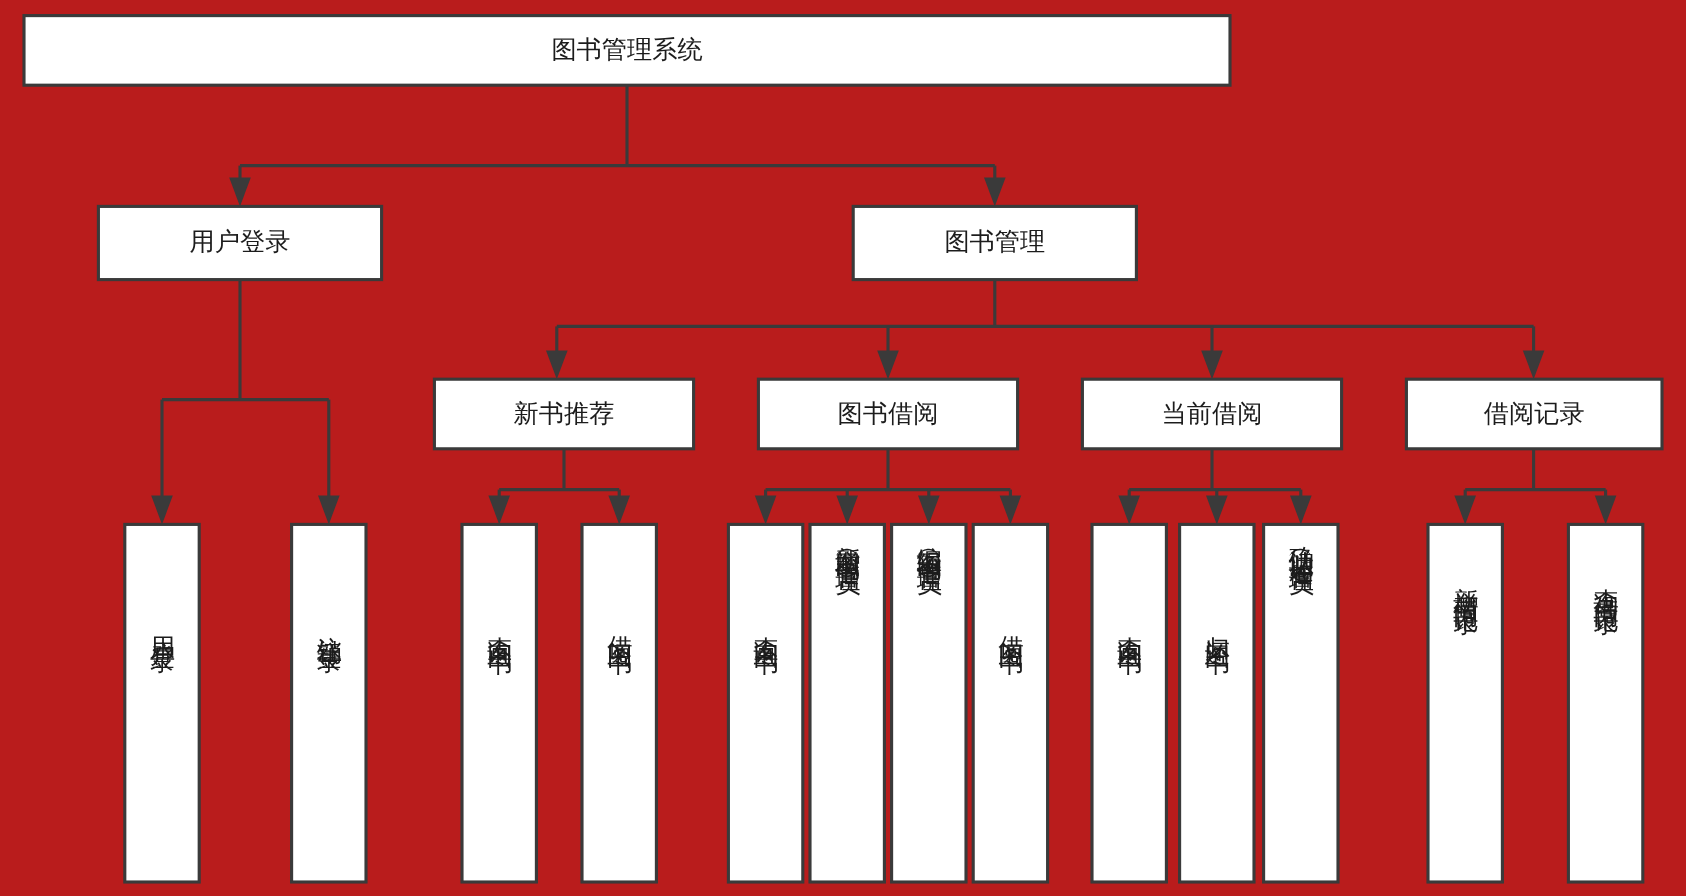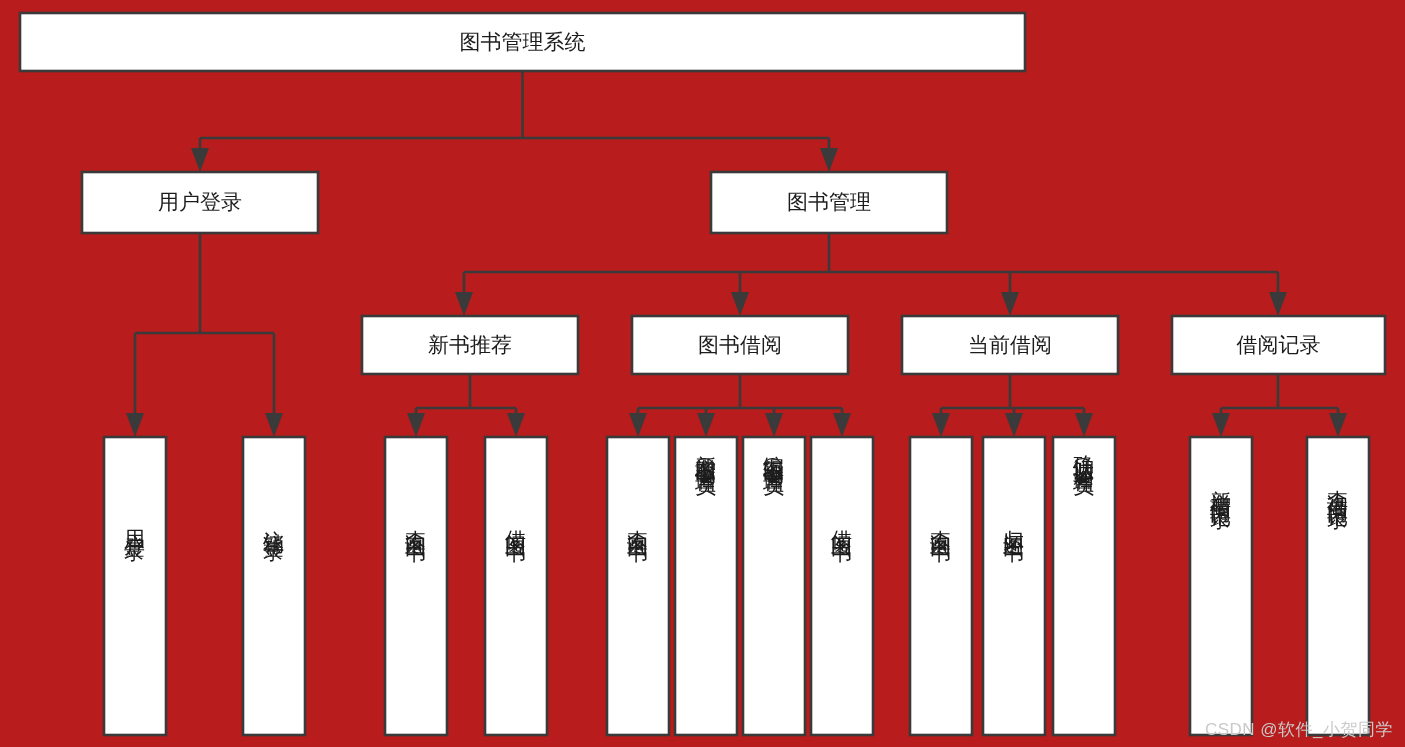--- a/index.html
+++ b/index.html
@@ -231,15 +231,14 @@
       <rect class="node-rect" x="1190" y="437" width="62" height="298"></rect>
       <text class="node-label-vert" x="1221" y="485" style="writing-mode:vertical-rl; text-orientation:upright; letter-spacing:4px;">新增借阅记录</text>
     </g>
     <g>
       <rect class="node-rect" x="1307" y="437" width="62" height="298"></rect>
       <text class="node-label-vert" x="1338" y="485" style="writing-mode:vertical-rl; text-orientation:upright; letter-spacing:4px;">查询借阅记录</text>
     </g>
 
   </svg>
 
-  <div class="watermark">CSDN @软件_小贺同学</div>
 
 </div>
 
 </body></html>

